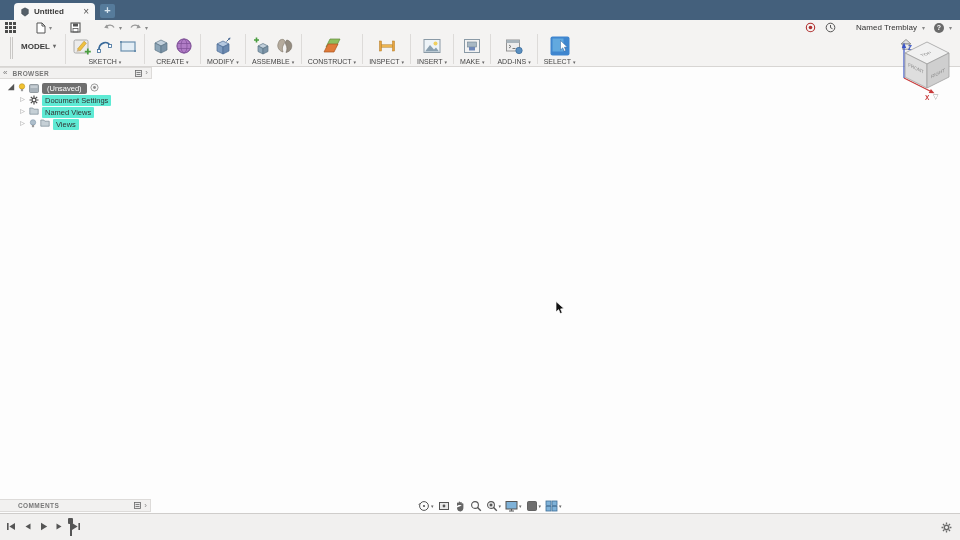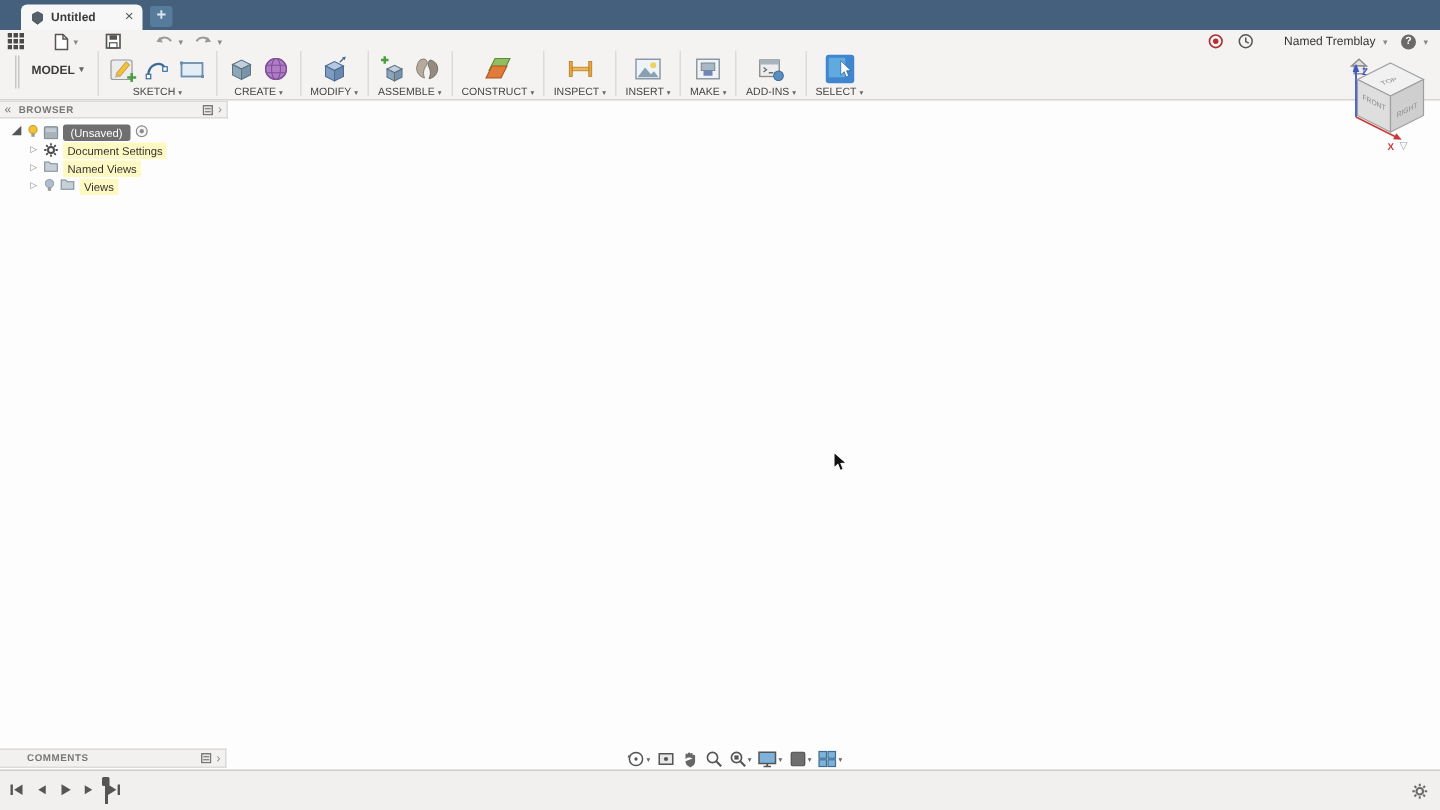--- a/index.html
+++ b/index.html
@@ -34,21 +34,21 @@
   .ricon{width:20px;height:20px}
 
   
   .browser{position:absolute;top:67px;left:0;width:152px}
   .phead{height:12px;background:#f2f1f0;border:1px solid #dddbd9;border-left:none;display:flex;align-items:center;padding:0 3px}
   .phead .chev-l{font-size:8px;color:#777;line-height:10px;margin-right:5px}
   .phead .ptitle{font-size:6.5px;font-weight:bold;color:#777;letter-spacing:.4px;flex:1}
   .phead .chev-r{font-size:8px;color:#888;line-height:10px;margin-left:3px}
   .tree{padding:4px 0 0 0}
   .trow{height:12px;display:flex;align-items:flex-start;gap:3px}
-  .trow .lbl{font-size:7.5px;color:#333;background:#fef9c3;padding:1px 3px;border-radius:1px;white-space:nowrap}
+  .trow .lbl{font-size:7.5px;color:#333;background:#5eead4;padding:1px 3px;border-radius:1px;white-space:nowrap}
   .root-row{padding-left:7px}
   .root-chip{font-size:7.5px;color:#fff;background:#6f6f6f;padding:1px 5px;border-radius:2px;white-space:nowrap}
   .child-row{padding-left:19px}
   .expander{font-size:6px;color:#8a8a8a;width:7px;text-align:center}
 
   
   .viewcube{position:absolute;top:34px;left:894px;width:66px;height:70px}
   .vc-menu{position:absolute;left:39px;top:59px;font-size:7px;color:#9a9a9a}
 
   

